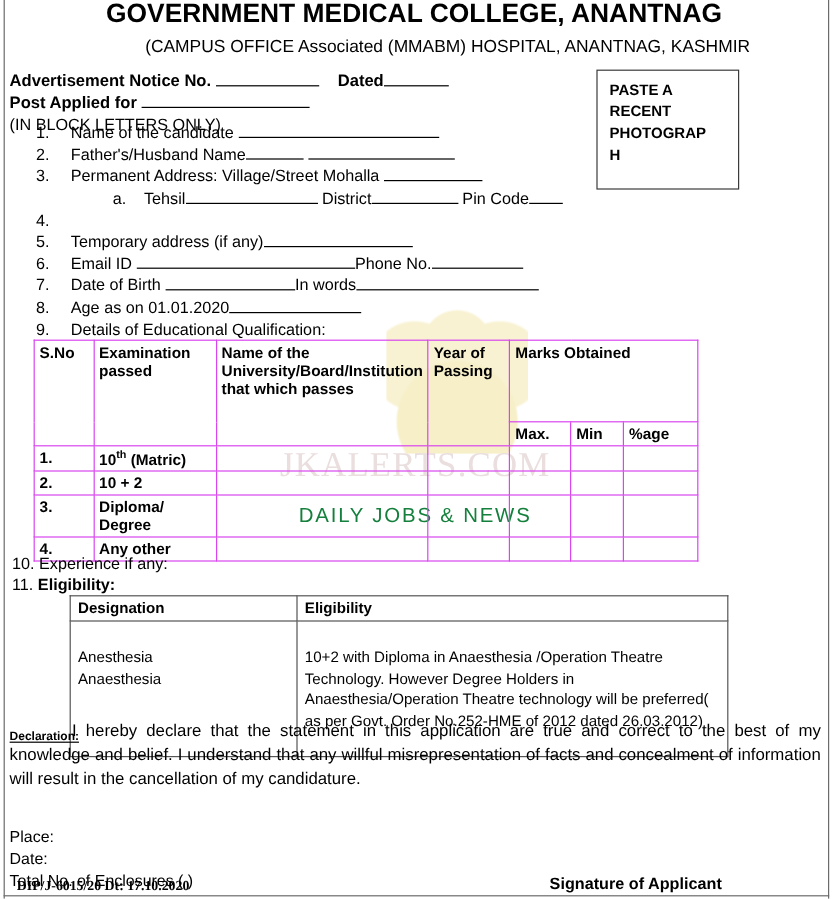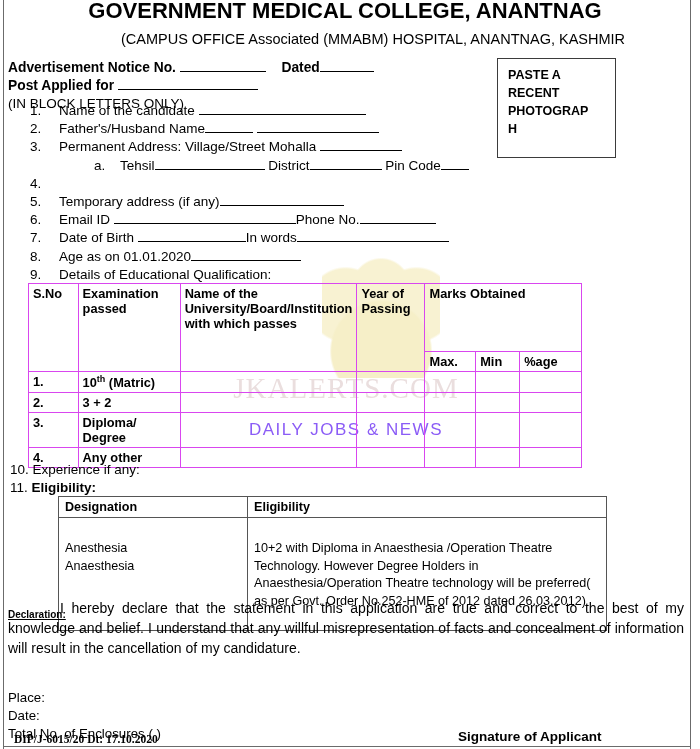--- a/index.html
+++ b/index.html
@@ -42,21 +42,21 @@
     text-align:center;
     font-size:29px;letter-spacing:1px;
     font-family:"Liberation Serif", serif;
     color:#eadede;
     font-weight:400;
   }
   .wm-text2{
     left:196px;top:420px;width:300px;
     text-align:center;
     font-size:17px;letter-spacing:1.5px;
-    color:#8b5cf6;
+    color:#15803d;
     font-weight:400;
   }
 
   .layer{position:relative;z-index:2;}
 
   
   .title{
     position:absolute;left:0;top:-2px;width:690px;
     text-align:center;
     font-size:22px;font-weight:bold;
@@ -260,41 +260,41 @@
         <span class="nnum">9.</span>
         <span class="ntxt">Details of Educational Qualification:</span>
       </div>
     </div>
 
     <table class="qual">
       <tbody>
           <tr>
         <td class="h-sno" rowspan="2">S.No</td>
         <td class="h-exam" rowspan="2">Examination passed</td>
-        <td class="h-univ" rowspan="2">Name of the University/Board/Institution with which passes</td>
+        <td class="h-univ" rowspan="2">Name of the University/Board/Institution that which passes</td>
         <td class="h-year" rowspan="2">Year of Passing</td>
         <td colspan="3" style="height:63px;">Marks Obtained</td>
       </tr>
       <tr>
         <td class="h-max">Max.</td>
         <td class="h-min">Min</td>
         <td class="h-pct">%age</td>
       </tr>
       <tr>
         <td class="c">1.</td>
         <td><span>10</span><sup>th</sup><span> (Matric)</span></td>
         <td>&nbsp;</td>
         <td>&nbsp;</td>
         <td>&nbsp;</td>
         <td>&nbsp;</td>
         <td>&nbsp;</td>
       </tr>
       <tr>
         <td class="c">2.</td>
-        <td>3 + 2</td>
+        <td>10 + 2</td>
         <td>&nbsp;</td>
         <td>&nbsp;</td>
         <td>&nbsp;</td>
         <td>&nbsp;</td>
         <td>&nbsp;</td>
       </tr>
       <tr>
         <td class="c">3.</td>
         <td><span>Diploma/</span><br><span>Degree</span></td>
         <td>&nbsp;</td>

